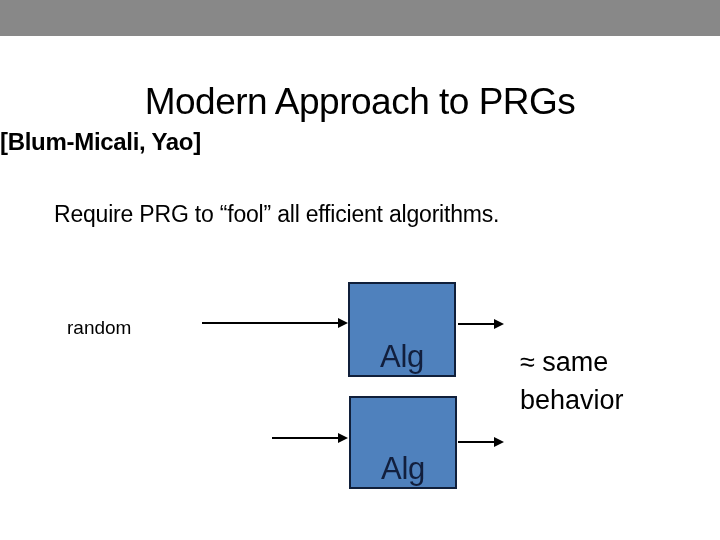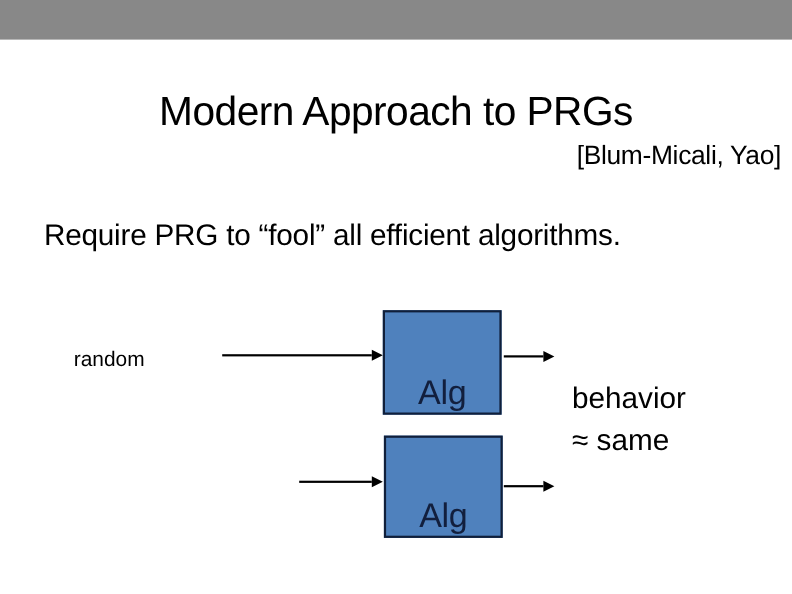--- a/index.html
+++ b/index.html
@@ -26,32 +26,32 @@
     font-size: 37px;
     line-height: 40px;
     letter-spacing: -0.5px;
     white-space: nowrap;
   }
   .subtitle {
     position: absolute;
     top: 91px;
     left: 0;
     width: 710px;
-    text-align: right;
+    text-align: left;
     font-size: 24px;
     line-height: 30px;
-    font-weight: normal;
+    font-weight: bold;
     letter-spacing: -0.3px;
     white-space: nowrap;
   }
   .body-line {
     position: absolute;
     top: 161px;
-    left: 40px;
-    font-size: 27px;
+    left: 54px;
+    font-size: 23px;
     line-height: 34px;
     letter-spacing: -0.2px;
     white-space: nowrap;
   }
   .flow-label {
     position: absolute;
     font-size: 19px;
     line-height: 32px;
     white-space: nowrap;
   }
@@ -126,17 +126,17 @@
 
   <div class="arrow arrow-in-2"></div>
 
   <div class="alg-box alg-box-2">
     <span class="alg-label">Alg</span>
   </div>
 
   <div class="arrow arrow-out-2"></div>
 
   <div class="result-note">
+    <div>≈ same</div>
     <div>behavior</div>
-    <div>≈ same</div>
   </div>
 
 </div>
 
 </body></html>

